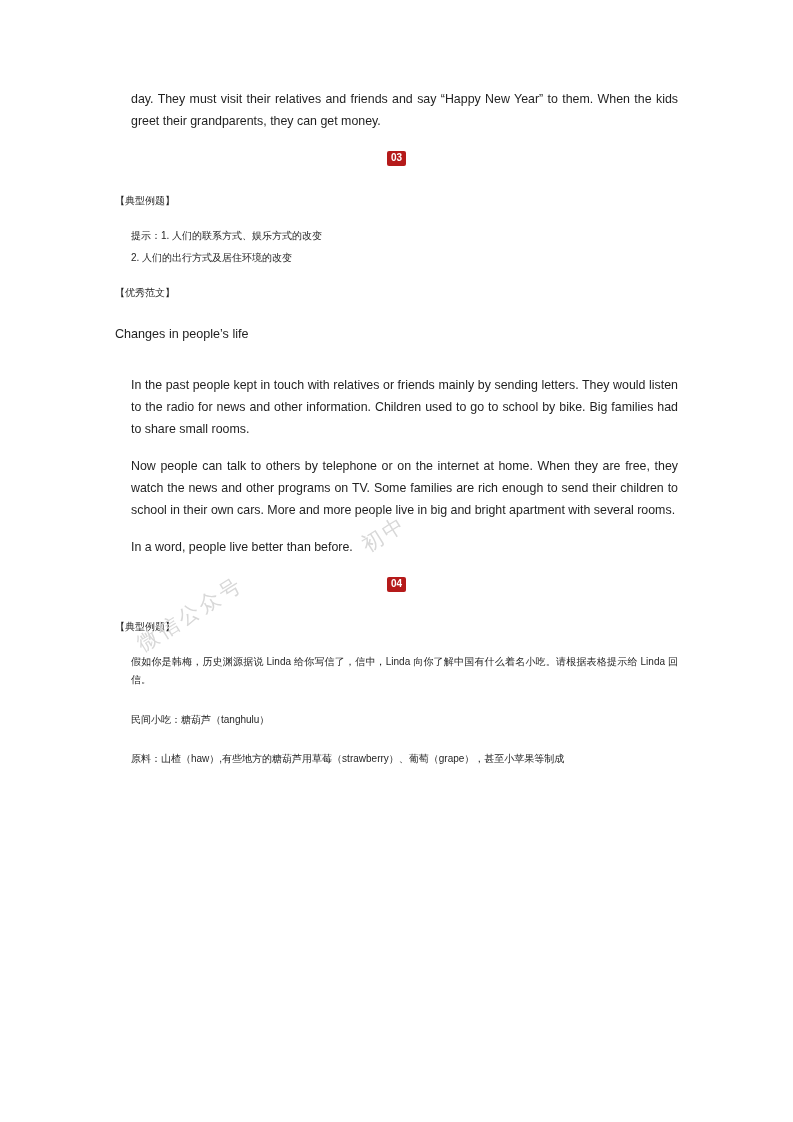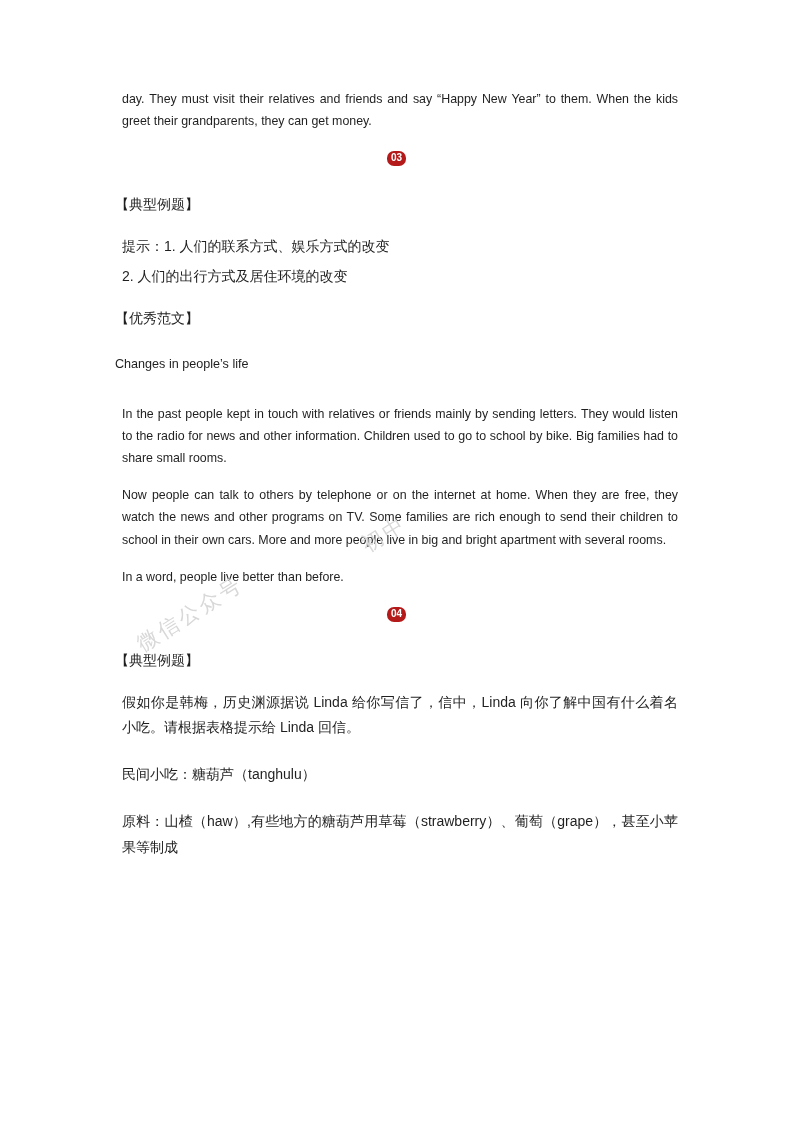--- a/index.html
+++ b/index.html
@@ -30,45 +30,45 @@
     letter-spacing: 3px;
     transform: rotate(-32deg);
     white-space: nowrap;
     pointer-events: none;
     user-select: none;
     z-index: 5;
   }
   .wm1 { left: 360px; top: 520px; }
   .wm2 { left: 130px; top: 600px; }
   p {
-    margin: 0 0 15px 7px;
+    margin: 0 0 15px 16px;
     font-size: 12.4px;
     line-height: 1.78;
     text-align: justify;
     color: #1f1f1f;
   }
   p.cn {
-    font-size: 14px;
+    font-size: 10px;
     line-height: 1.85;
   }
   .badge-row {
     text-align: center;
     margin: 14px 0 26px 0;
   }
   .badge {
     display: inline-block;
     background: #b51a1a;
     color: #ffffff;
     font-size: 10px;
     font-weight: bold;
     font-family: "Liberation Sans", sans-serif;
     padding: 2px 4px 3px 4px;
     line-height: 1;
     letter-spacing: 0px;
-    border-radius: 7px;
+    border-radius: 2px;
   }
   .section-label {
     font-size: 13px;
     margin: 0 0 16px 0;
     line-height: 1.7;
   }
   .essay-title {
     text-align: left;
     font-size: 12.6px;
     margin: 0 0 22px 0;

